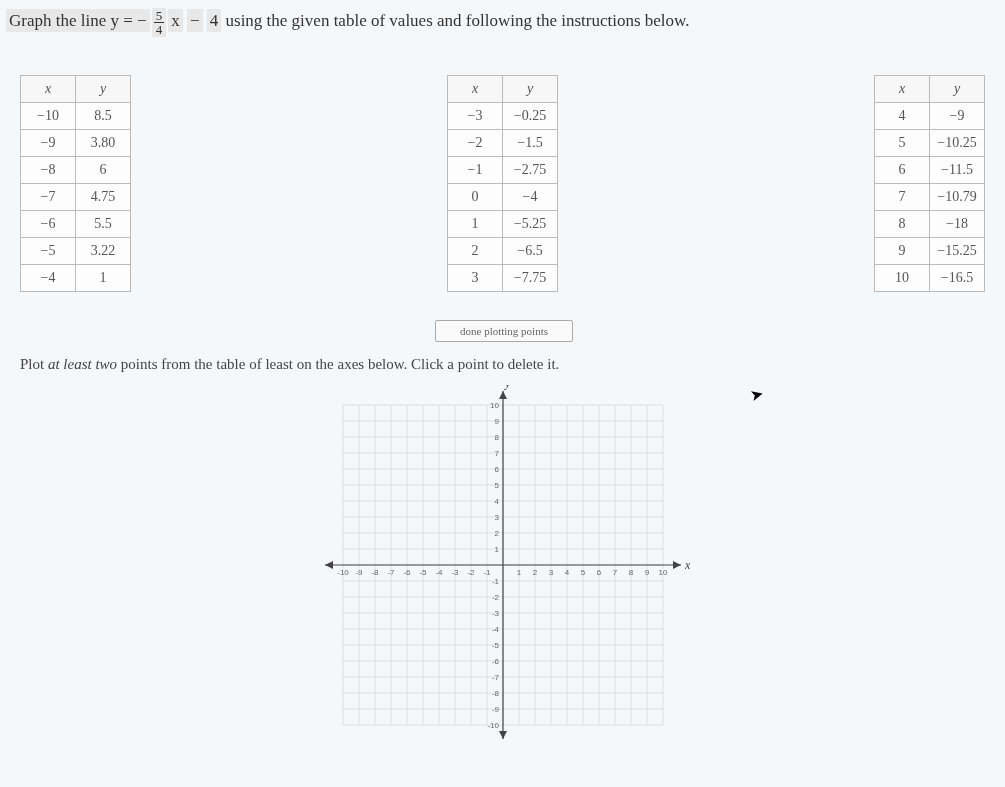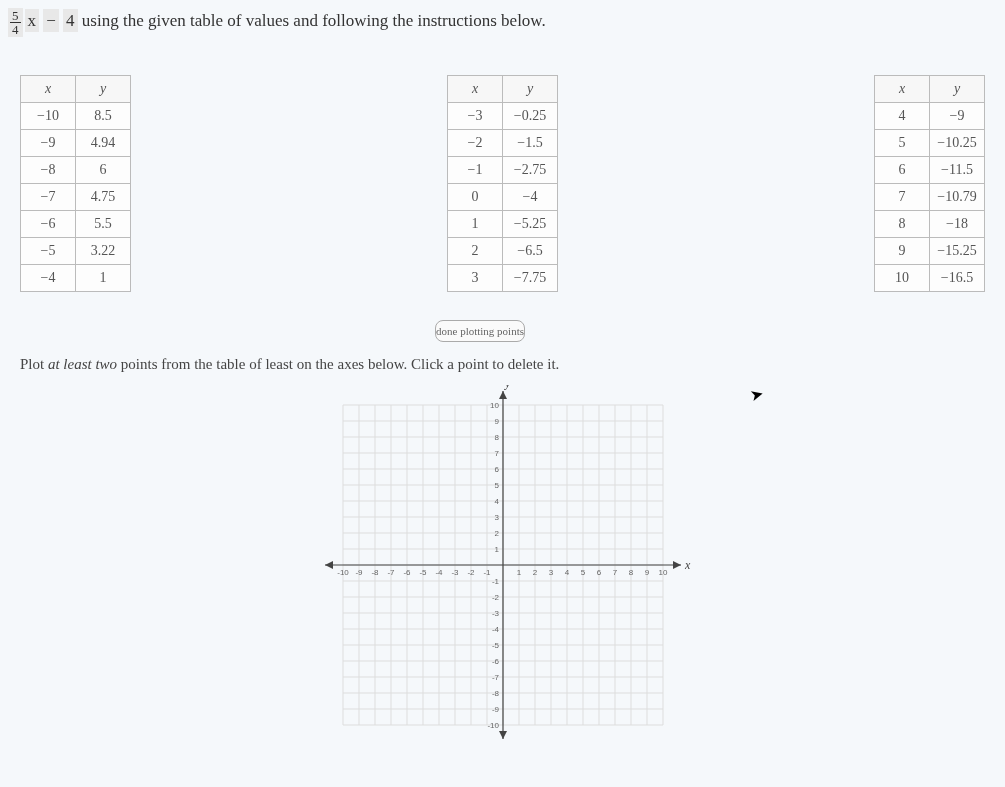--- a/index.html
+++ b/index.html
@@ -56,22 +56,22 @@
   }
   .done-wrap {
     text-align: left;
     padding: 18px 0 10px 435px;
   }
   .done-btn {
     border: 1px solid #aaa;
     background: #fafafa;
     font-size: 11px;
     color: #666;
-    padding: 4px 0;
-    border-radius: 8px;
+    padding: 4px 24px;
+    border-radius: 2px;
     cursor: pointer;
     font-family: Georgia, serif;
   }
   .instruction {
     padding: 4px 20px 12px 20px;
     font-size: 15px;
     color: #444;
   }
   .instruction em { font-style: italic; }
   .graph-wrap {
@@ -100,39 +100,39 @@
     top: 385px;
     font-size: 16px;
     color: #000;
     transform: rotate(-15deg);
   }
 </style>
 </head>
 <body>
 
 <div class="question-prompt">
-  <span class="frac"><span class="num">5</span><span class="den">4</span></span><span class="x">x</span> <span class="minus">−</span> <span class="four">4</span><span> using the given table of values and following the instructions below.</span>
+  <span class="pre">Graph the line y = −</span><span class="frac"><span class="num">5</span><span class="den">4</span></span><span class="x">x</span> <span class="minus">−</span> <span class="four">4</span><span> using the given table of values and following the instructions below.</span>
 </div>
 
 <div class="tables-row">
   <table class="value-table">
     <thead>
         <tr>
       <th>x</th>
       <th>y</th>
     </tr>
       </thead>
     <tbody>
         <tr>
           <td>−10</td>
           <td>8.5</td>
         </tr>
         <tr>
           <td>−9</td>
-          <td>4.94</td>
+          <td>3.80</td>
         </tr>
         <tr>
           <td>−8</td>
           <td>6</td>
         </tr>
         <tr>
           <td>−7</td>
           <td>4.75</td>
         </tr>
         <tr>

